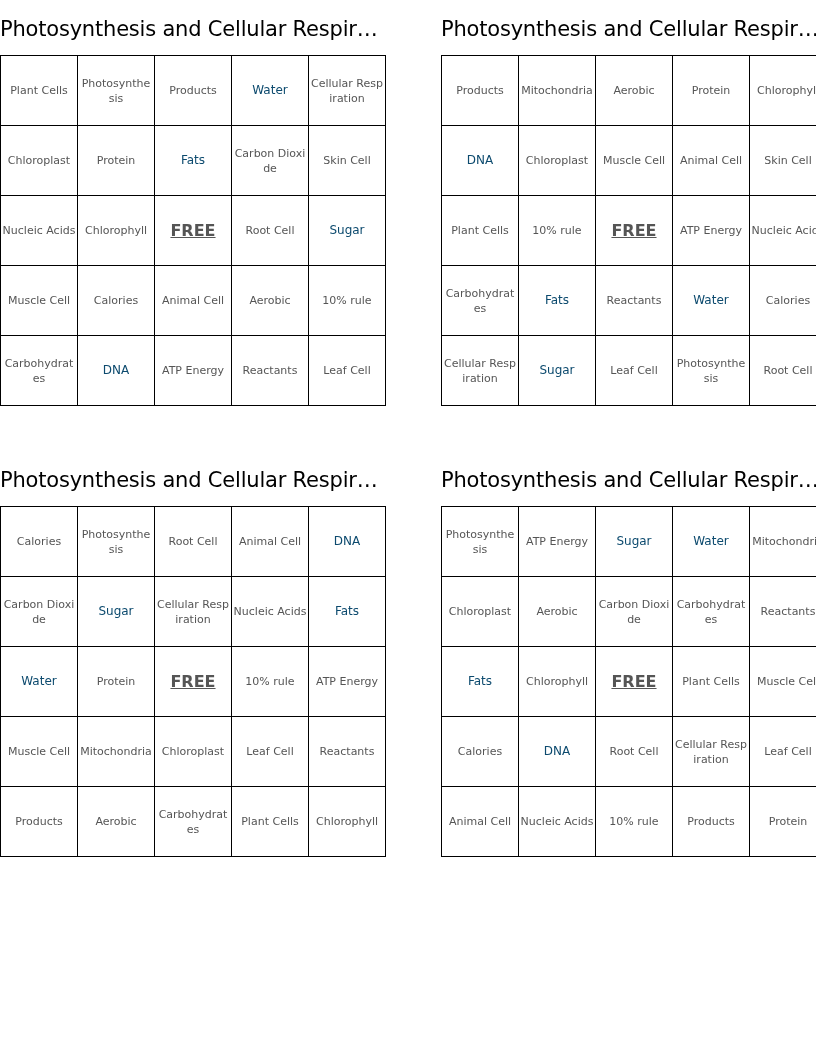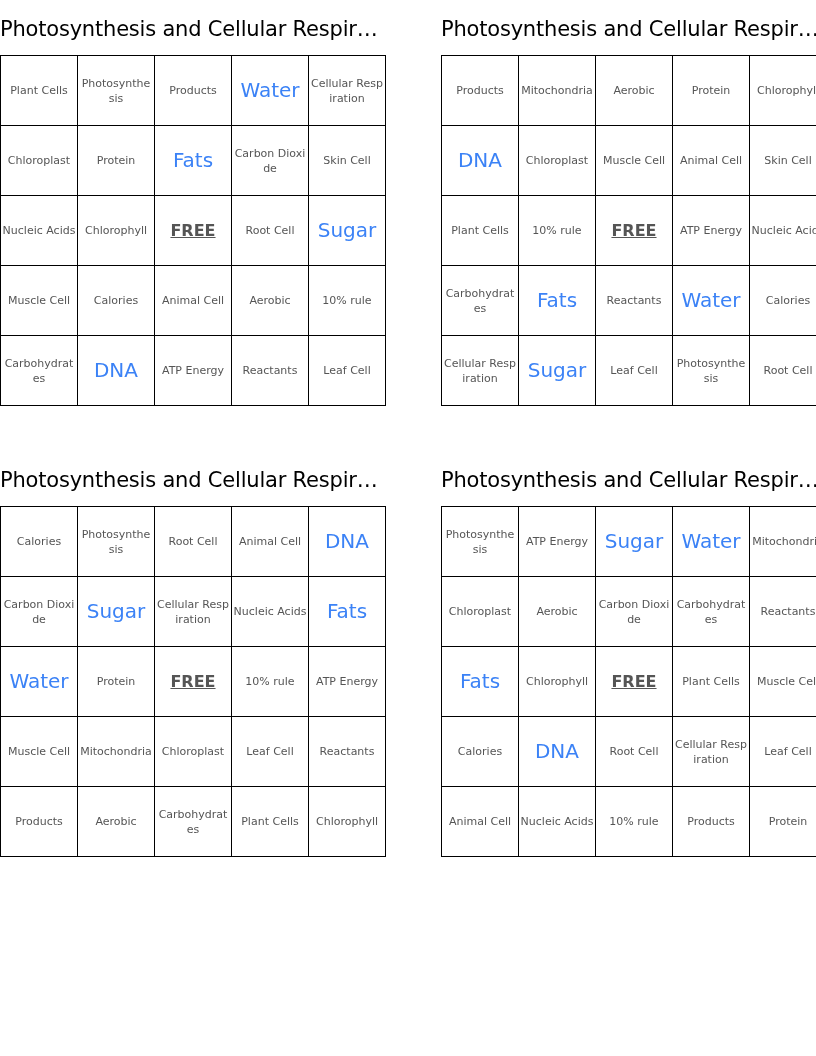--- a/index.html
+++ b/index.html
@@ -8,21 +8,21 @@
   .card { position: absolute; width: 376px; }
   .card-title { position: absolute; left: 0; top: 0; width: 376px; height: 40px;
                 font-size: 21px; color: #000; white-space: nowrap; overflow: hidden;
                 line-height: 40px; font-family: "DejaVu Sans", sans-serif; letter-spacing: -0.2px; }
   .grid { position: absolute; left: 0; top: 46px; width: 375px; height: 351px;
           border-collapse: collapse; table-layout: fixed; }
   .grid td { border: 1px solid #000; width: 74px; height: 69px; padding: 0 1px;
              text-align: center; vertical-align: middle; color: #555;
              font-size: 11px; line-height: 15px; word-break: break-all;
              overflow: hidden; }
-  .grid td.big { font-size: 20px; color: #3b82f6; }
+  .grid td.big { font-size: 12px; color: #0c4a6e; }
   .grid td.free { font-size: 16px; font-weight: bold; text-decoration: underline; color: #555; }
   #card-1 { left: 0; top: 9px; }
   #card-2 { left: 441px; top: 9px; }
   #card-3 { left: 0; top: 460px; }
   #card-4 { left: 441px; top: 460px; }
 </style>
 </head>
 <body>
 
 <div class="card" id="card-1">

